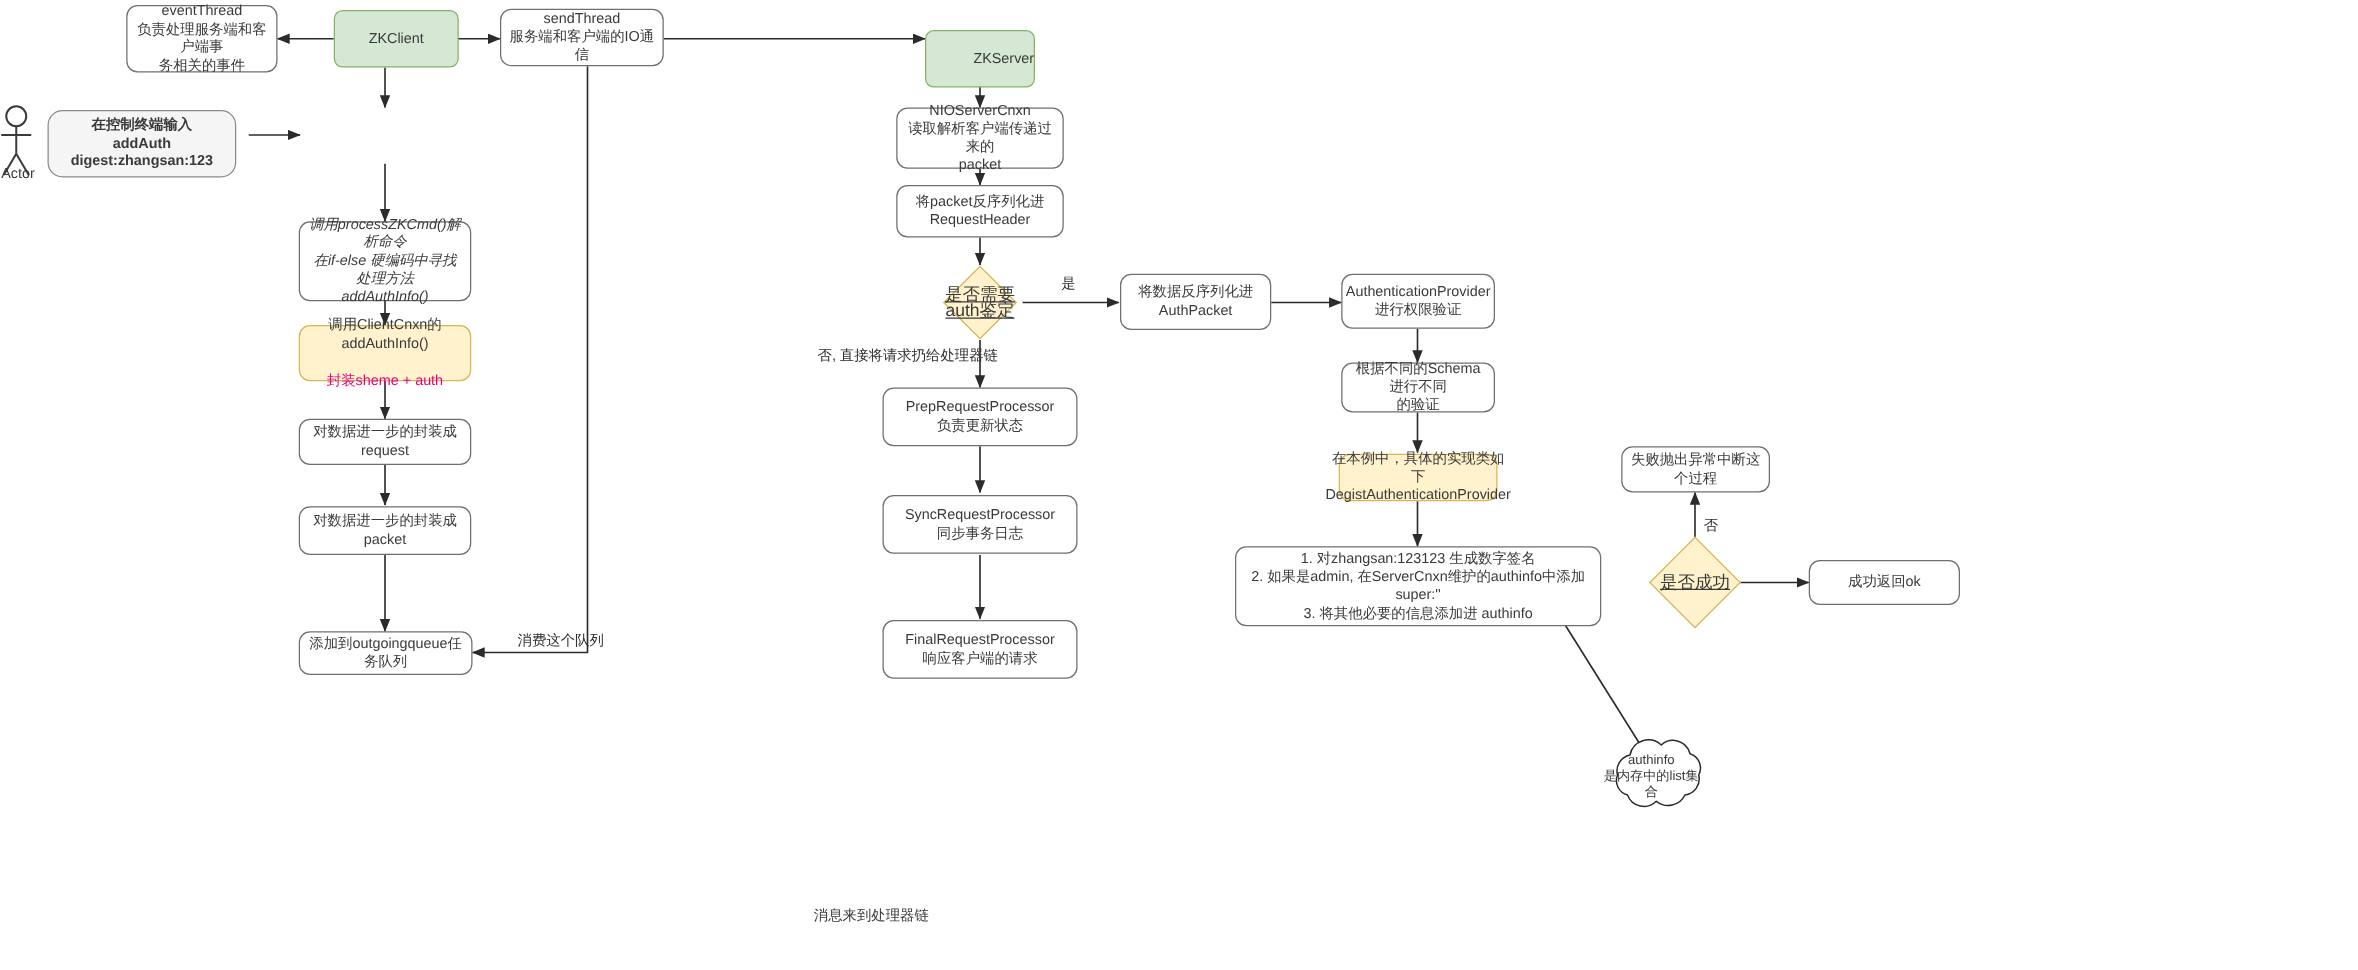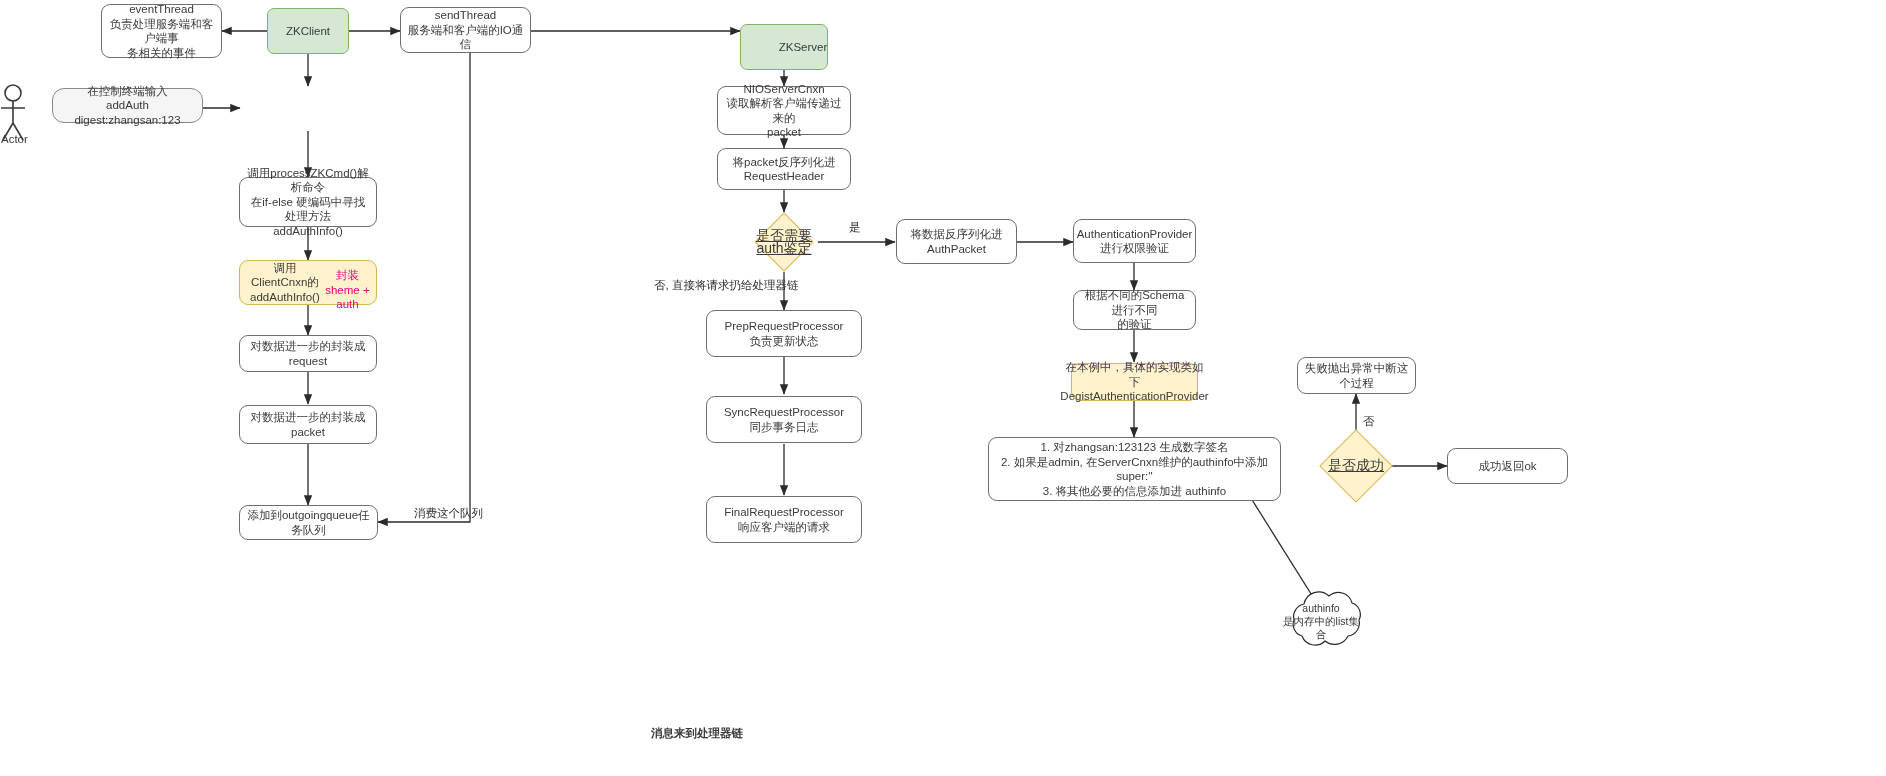--- a/index.html
+++ b/index.html
@@ -83,21 +83,20 @@
     line-height: 14px;
     white-space: nowrap;
     background: transparent;
   }
   .free-label {
     position: absolute;
     color: #3a3a3a;
     font-size: 11.5px;
     line-height: 14px;
     white-space: nowrap;
-    font-weight: bold;
   }
   .actor-label {
     position: absolute;
     color: #3a3a3a;
     font-size: 11.5px;
     white-space: nowrap;
   }
   .cloud-label {
     position: absolute;
     display: flex;
@@ -197,38 +196,38 @@
                a15,15 0 0,1 -23,5
                a14,14 0 0,1 -23,-5
                a12,12 0 0,1 -8,-16 z"></path>
     </g>
   </svg>
 
   <div class="node" style="left:101px; top:4px; width:121px; height:54px;">eventThread
 负责处理服务端和客户端事
 务相关的事件</div>
 
-  <div class="node green" style="left:267px; top:8px; width:82px; height:46px;">ZKClient</div>
+  <div class="node green" style="left:267px; top:8px; width:100px; height:46px;">ZKClient</div>
 
   <div class="node" style="left:400px; top:7px; width:131px; height:46px;">sendThread
 服务端和客户端的IO通信</div>
 
   <div class="node green" style="left:740px; top:24px; width:88px; height:46px;padding-left:44px;">ZKServer</div>
 
   <div class="actor-label" style="left:1px; top:133px;">Actor</div>
 
-  <div class="node grey" style="left:52px; top:88px; width:151px; height:35px;">在控制终端输入
+  <div class="node grey" style="left:38px; top:88px; width:151px; height:54px;font-weight:bold;">在控制终端输入
 addAuth digest:zhangsan:123</div>
 
 
-  <div class="node" style="left:239px; top:177px; width:138px; height:50px;">调用processZKCmd()解析命令
+  <div class="node" style="left:239px; top:177px; width:138px; height:64px;font-style:italic;">调用processZKCmd()解析命令
 在if-else 硬编码中寻找处理方法
 addAuthInfo()</div>
 
-  <div class="node yellow" style="left:239px; top:260px; width:138px; height:45px; flex-direction:row; gap:1px;">
+  <div class="node yellow" style="left:239px; top:260px; width:138px; height:45px; flex-direction:column; gap:1px;">
     <span>调用ClientCnxn的addAuthInfo()</span>
     <span>
       <span class="hl-pink">封装</span><span class="hl-pink">sheme + auth</span>
     </span>
   </div>
 
   <div class="node" style="left:239px; top:335px; width:138px; height:37px;">对数据进一步的封装成
 request</div>
 
   <div class="node" style="left:239px; top:405px; width:138px; height:39px;">对数据进一步的封装成

